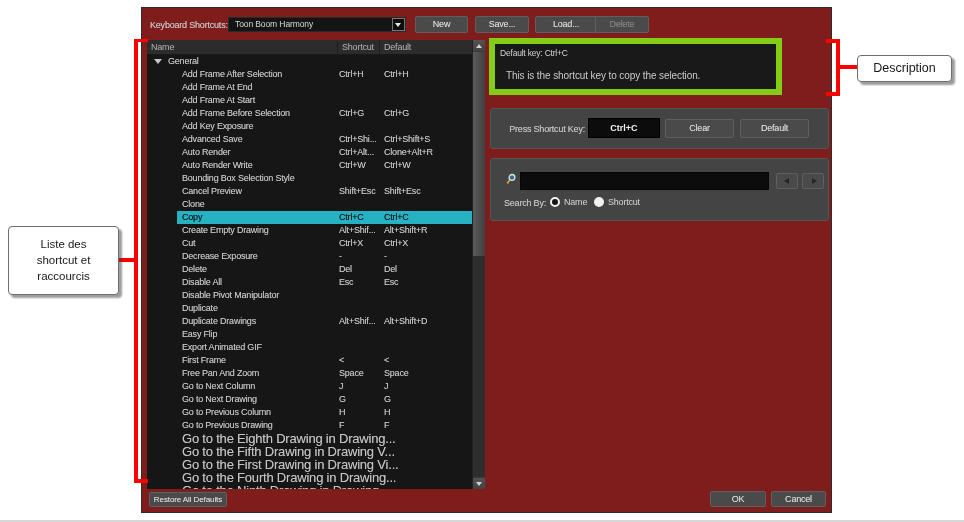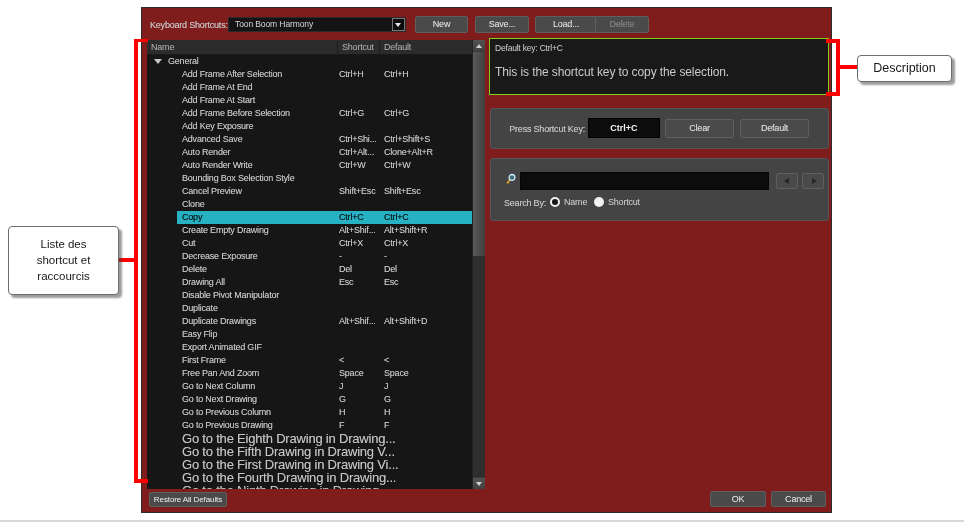--- a/index.html
+++ b/index.html
@@ -68,24 +68,24 @@
   .sb-btn .tri-up { position:absolute; left:3px; top:4px; width:0; height:0;
     border-left:3.5px solid transparent; border-right:3.5px solid transparent;
     border-bottom:4px solid #d2d2d2; }
   .sb-btn .tri-dn { position:absolute; left:3px; top:4px; width:0; height:0;
     border-left:3.5px solid transparent; border-right:3.5px solid transparent;
     border-top:4px solid #d2d2d2; }
   .sb-thumb { position:absolute; left:0; top:12px; width:13px; height:204px;
     background:linear-gradient(90deg,#5a5a5a,#3e3e3e); }
 
   
-  .desc-box { position:absolute; left:347px; top:30px; width:340px; height:57px;
-    background:#191919; border:1px solid #84cc16; }
+  .desc-box { position:absolute; left:347px; top:30px; width:293px; height:57px;
+    background:#191919; border:6px solid #84cc16; }
   .desc-line1 { position:absolute; left:5px; top:4px; font-size:8.5px; letter-spacing:-0.2px; color:#d4d4d4; }
-  .desc-line2 { position:absolute; left:5px; top:26px; font-size:12px; letter-spacing:-0.1px; color:#cbcbcb; }
+  .desc-line2 { position:absolute; left:11px; top:26px; font-size:10px; letter-spacing:-0.1px; color:#cbcbcb; }
 
   .group-box { position:absolute; left:348px; width:339px; background:#444444;
     border:1px solid #555555; border-radius:3px; }
   .gb-shortcut { top:100px; height:41px; }
   .gb-search { top:150px; height:63px; }
 
   .psk-label { position:absolute; left:10px; top:15px; width:84px; text-align:right; }
   .key-field { position:absolute; left:97px; top:9px; width:72px; height:20px;
     background:#0c0c0c; border:1px solid #000000; color:#f2f2f2; font-size:9px;
     font-weight:bold; text-align:center; line-height:18px; }
@@ -239,21 +239,21 @@
             <span class="cell c-name">Decrease Exposure</span>
             <span class="cell c-sc">-</span>
             <span class="cell c-def">-</span>
           </div>
           <div class="trow">
             <span class="cell c-name">Delete</span>
             <span class="cell c-sc">Del</span>
             <span class="cell c-def">Del</span>
           </div>
           <div class="trow">
-            <span class="cell c-name">Drawing All</span>
+            <span class="cell c-name">Disable All</span>
             <span class="cell c-sc">Esc</span>
             <span class="cell c-def">Esc</span>
           </div>
           <div class="trow">
             <span class="cell c-name">Disable Pivot Manipulator</span>
             <span class="cell c-sc"></span>
             <span class="cell c-def"></span>
           </div>
           <div class="trow">
             <span class="cell c-name">Duplicate</span>

